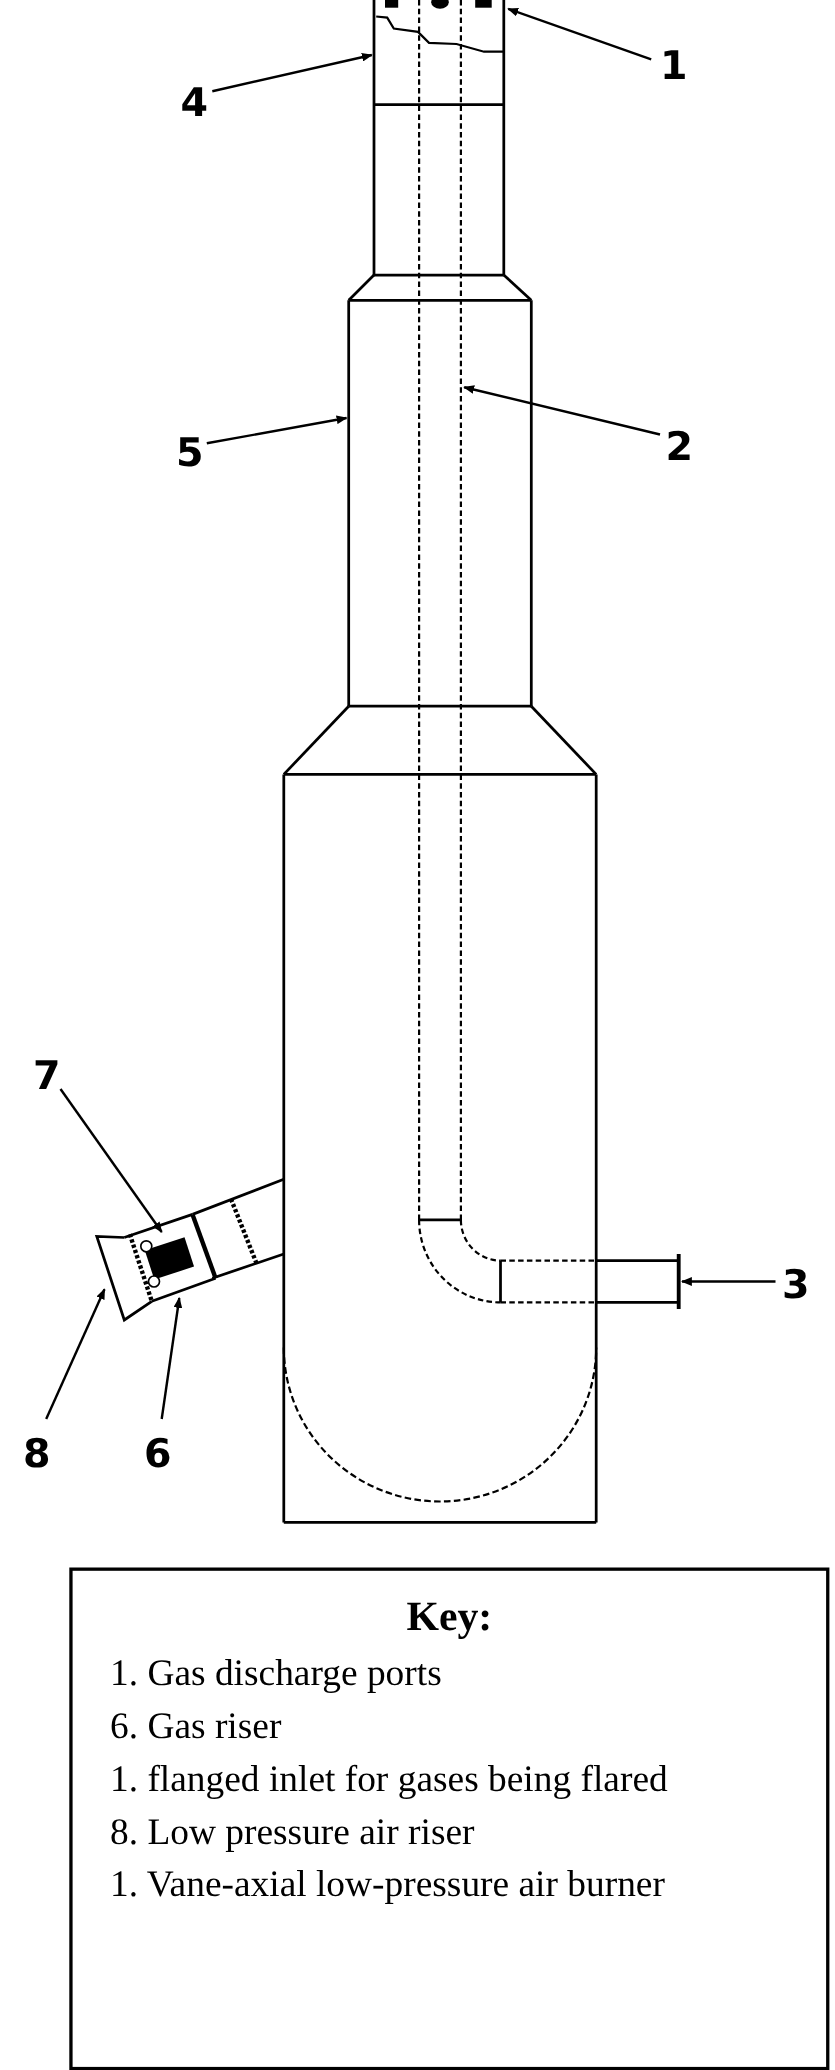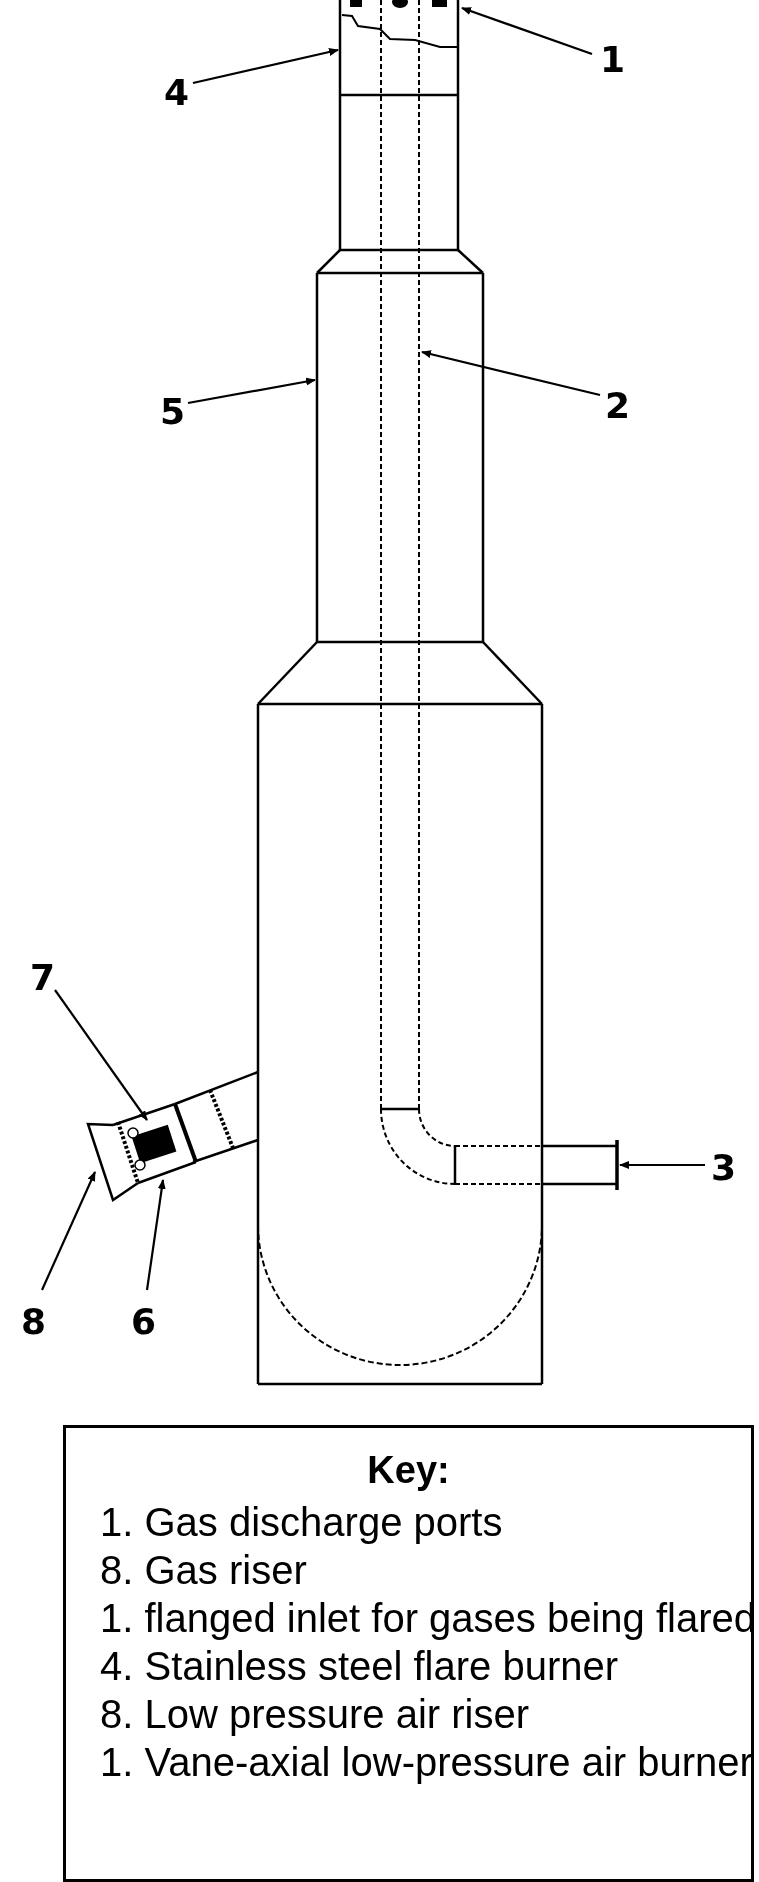--- a/index.html
+++ b/index.html
@@ -2,26 +2,26 @@
 <html><head>
 <meta charset="utf-8">
 <style>
   html, body { margin: 0; padding: 0; background: #ffffff; }
   body { width: 759px; height: 1882px; position: relative; overflow: hidden; }
   #diagram { position: absolute; left: 0; top: 0; }
   .lbl { font-family: "DejaVu Sans", sans-serif; font-weight: bold; font-size: 36px; fill: #000; }
   .key-box {
     position: absolute; left: 63px; top: 1425px; width: 685px; height: 451px;
     border: 3px solid #000; box-sizing: content-box;
-    font-family: Liberation Sans, sans-serif; color: #000;
+    font-family: Liberation Serif, serif; color: #000;
   }
   .key-title { position: absolute; left: 0; right: 0; top: 22px; text-align: center;
     font-weight: bold; font-size: 38px; line-height: 40px; }
   .key-list { position: absolute; left: 34px; top: 70px; margin: 0; padding: 0; list-style: none; }
-  .key-item { font-size: 40px; line-height: 48px; white-space: nowrap; }
+  .key-item { font-size: 34px; line-height: 48px; white-space: nowrap; }
 </style>
 </head>
 <body>
 
 <svg id="diagram" width="759" height="1420" viewBox="0 0 759 1420" xmlns="http://www.w3.org/2000/svg">
   <defs>
     <marker id="arrowhead" markerWidth="10" markerHeight="8" refX="9" refY="4" orient="auto" markerUnits="userSpaceOnUse">
       <path d="M0,0 L10,4 L0,8 Z" fill="#000"></path>
     </marker>
   </defs>
@@ -130,19 +130,18 @@
     <text class="lbl" x="131" y="1334">6</text>
     <text class="lbl" x="30" y="990">7</text>
     <text class="lbl" x="21" y="1334">8</text>
   </g>
 </svg>
 
 <div class="key-box">
   <div class="key-title">Key:</div>
   <ul class="key-list">
     <li class="key-item">1. Gas discharge ports</li>
-    <li class="key-item">8. Gas riser</li>
+    <li class="key-item">6. Gas riser</li>
     <li class="key-item">1. flanged inlet for gases being flared</li>
-    <li class="key-item">4. Stainless steel flare burner</li>
     <li class="key-item">8. Low pressure air riser</li>
     <li class="key-item">1. Vane-axial low-pressure air burner</li>
   </ul>
 </div>
 
 </body></html>

